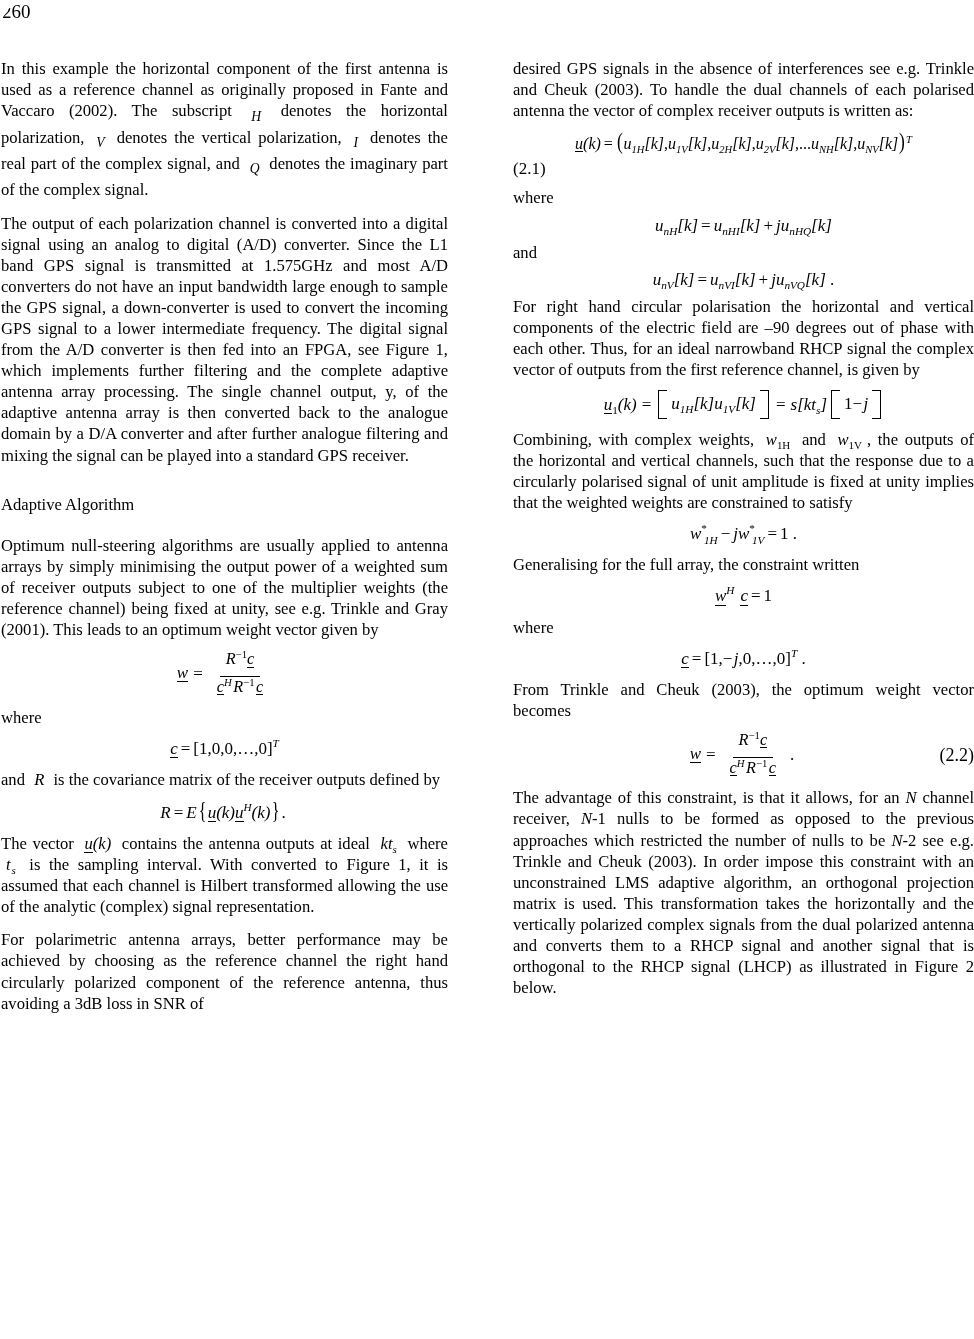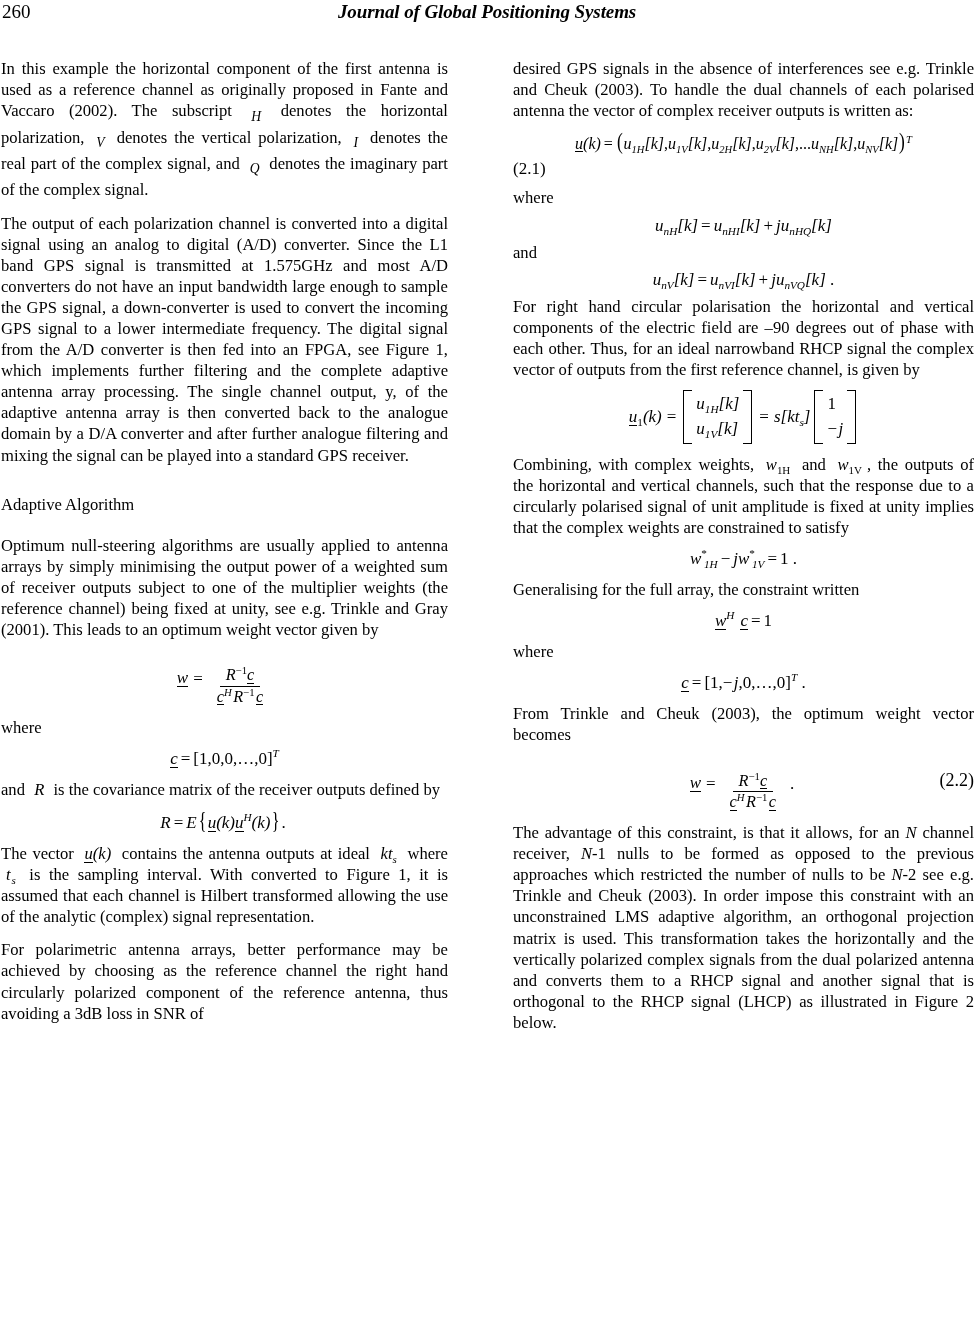--- a/index.html
+++ b/index.html
@@ -11,20 +11,21 @@
     font-family: "Liberation Serif", "DejaVu Serif", serif;
     color: #000000;
   }
   .page {
     position: relative;
     width: 974px;
     height: 1339px;
     background: #ffffff;
     overflow: hidden;
     box-sizing: border-box;
+    border-radius: 30px;
   }
 
   
   .runhead {
     position: absolute;
     top: 0px;
     left: 0px;
     width: 974px;
     height: 36px;
   }
@@ -125,24 +126,23 @@
   }
   .frac {
     display: inline-flex;
     flex-direction: column;
     align-items: center;
     vertical-align: middle;
     margin: 0 3px;
     font-size: 0.96em;
   }
   .frac > .num {
-    padding: 0 6px 1px 6px;
+    padding: 0 6px 7px 6px;
     border-bottom: 1.3px solid #000;
     line-height: 1.15;
-    margin-top: 16px;
   }
   .frac > .den {
     padding: 1px 6px 0 6px;
     line-height: 1.15;
   }
   .matrix {
     display: inline-flex;
     align-items: center;
     vertical-align: middle;
     margin: 0 2px;
@@ -151,21 +151,21 @@
     display: inline-block;
     width: 8px;
     align-self: stretch;
     border-top: 1.6px solid #000;
     border-bottom: 1.6px solid #000;
   }
   .brk-l { border-left: 1.6px solid #000; }
   .brk-r { border-right: 1.6px solid #000; }
   .mcol {
     display: inline-flex;
-    flex-direction: column;
+    flex-direction: row;
     align-items: flex-start;
     padding: 2px 4px;
     line-height: 1.45;
   }
   .eq-num {
     position: absolute;
     right: 0px;
     font-style: normal;
     font-size: 18px;
   }
@@ -191,21 +191,20 @@
   }
   .nbsp-s { padding: 0 3px; }
 </style>
 </head>
 <body>
 
 <div class="page">
 
   <div class="runhead">
     <div class="runhead-folio">260</div>
-    <div class="runhead-title">Journal of Global Positioning Systems</div>
   </div>
 
   <div class="columns">
 
     <div class="col col-left">
 
       <p class="para">
         <span>In this example the horizontal component of the first antenna is used as a reference channel as originally proposed in Fante and Vaccaro (2002).  The subscript</span>
         <span class="inline-sub">H</span>
         <span>denotes the horizontal polarization,</span>
@@ -311,21 +310,21 @@
             </span>
             <span class="brk brk-r"></span>
           </span>
         </span>
       </div>
 
       <p class="para nogap">
         <span>Combining, with complex weights,</span>
         <span class="sub-gap"><span class="mi">w</span><sub class="sbn">1H</sub></span>
         <span>and</span>
-        <span class="sub-gap"><span class="mi">w</span><sub class="sbn">1V</sub></span><span>, the outputs of the horizontal and vertical channels, such that the response due to a circularly polarised signal of unit amplitude is fixed at unity implies that the complex weights are constrained to satisfy</span>
+        <span class="sub-gap"><span class="mi">w</span><sub class="sbn">1V</sub></span><span>, the outputs of the horizontal and vertical channels, such that the response due to a circularly polarised signal of unit amplitude is fixed at unity implies that the weighted weights are constrained to satisfy</span>
       </p>
 
       <div class="eq">
         <span class="mi">w</span><sup class="spn">*</sup><sub class="sb" style="margin-left:-3px">1H</sub><span class="op">−</span><span class="mi">jw</span><sup class="spn">*</sup><sub class="sb" style="margin-left:-3px">1V</sub><span class="op">=</span><span style="font-style:normal">1 .</span>
       </div>
 
       <p class="para nogap">Generalising for the full array, the constraint written</p>
 
       <div class="eq">
         <span class="vec">w</span><sup class="sp">H</sup><span class="nbsp-s"></span><span class="vec">c</span><span class="op">=</span><span style="font-style:normal">1</span>

